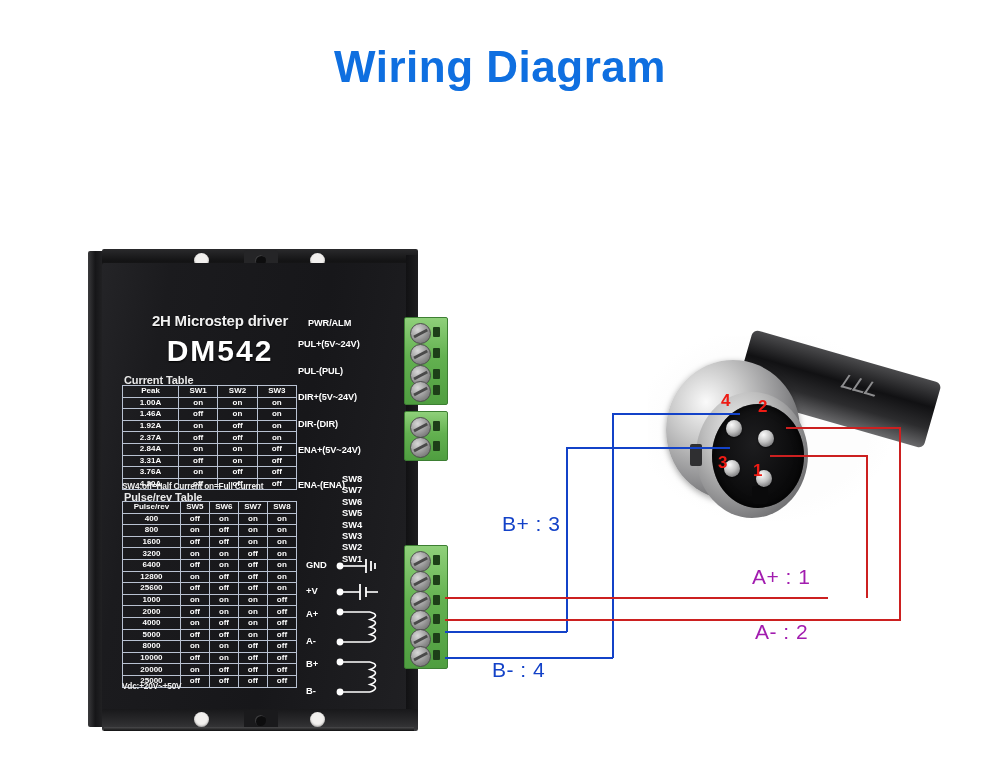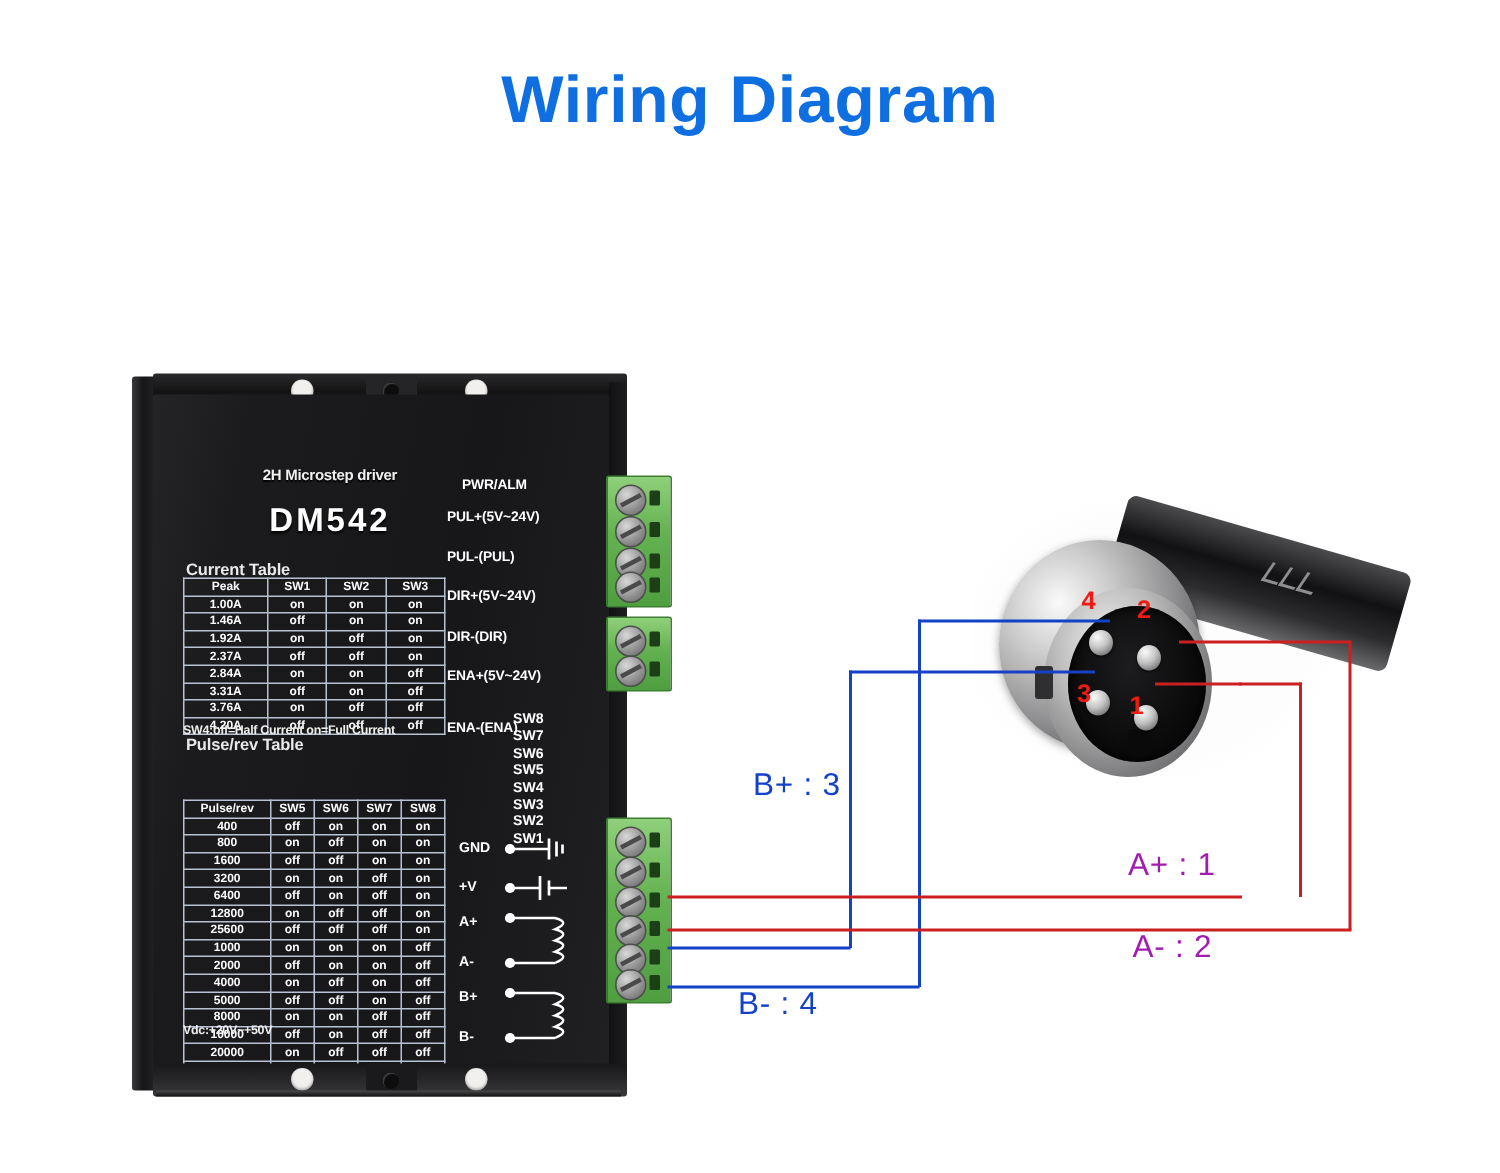--- a/index.html
+++ b/index.html
@@ -50,44 +50,44 @@
     position:absolute;left:318px;top:6px;width:12px;height:466px;
     background:linear-gradient(90deg,#111113 0%,#1e1e20 100%);
   }
   .drv-bottom-shadow{
     position:absolute;left:16px;top:478px;width:310px;height:4px;
     background:linear-gradient(180deg,#4a4a4c,#101011);
   }
 
   .brand{
     position:absolute;left:18px;top:49px;width:200px;text-align:center;
-    color:#f0f0f0;font-size:10px;font-weight:bold;letter-spacing:-.2px;
+    color:#f0f0f0;font-size:15px;font-weight:bold;letter-spacing:-.2px;
     text-shadow:0 1px 1px #000;
   }
   .model{
     position:absolute;left:18px;top:71px;width:200px;text-align:center;
-    color:#ffffff;font-size:22px;font-weight:bold;letter-spacing:2px;
+    color:#ffffff;font-size:30px;font-weight:bold;letter-spacing:2px;
     text-shadow:0 1px 2px #000;
   }
 
   
   .tbl-cap{position:absolute;color:#e9e9e9;font-size:11px;font-weight:bold;letter-spacing:-.1px;}
   table.silk{
     position:absolute;border-collapse:collapse;
     color:#fdfdfd;font-size:8px;font-weight:bold;
     border:1px solid #cfd6e4;
   }
   table.silk td,table.silk th{
     border:1px solid #b9c2d2;padding:0;text-align:center;
     font-weight:bold;line-height:1;
   }
   #current-table{left:20px;top:122px;width:175px;}
   #current-table td,#current-table th{height:10.6px;font-size:8px;margin-left:36px;}
   #current-table col.c0{width:56px;}
-  #pulse-table{left:20px;top:238px;width:175px;margin-top:32px;}
+  #pulse-table{left:20px;top:238px;width:175px;}
   #pulse-table td,#pulse-table th{height:10.6px;font-size:8px;}
   .note{position:absolute;color:#efefef;font-size:8.3px;font-weight:bold;letter-spacing:-.2px;}
 
   
   .sig{position:absolute;color:#fff;font-size:9.2px;font-weight:bold;letter-spacing:-.1px;white-space:nowrap;}
   .swlist{position:absolute;color:#fff;font-size:9.4px;font-weight:bold;line-height:11.4px;text-align:left;}
   .pwr-lab{position:absolute;color:#fff;font-size:9.4px;font-weight:bold;}
 
   
   .tb{position:absolute;background:linear-gradient(180deg,#8fd07a 0%,#63b150 45%,#4f9e40 100%);

